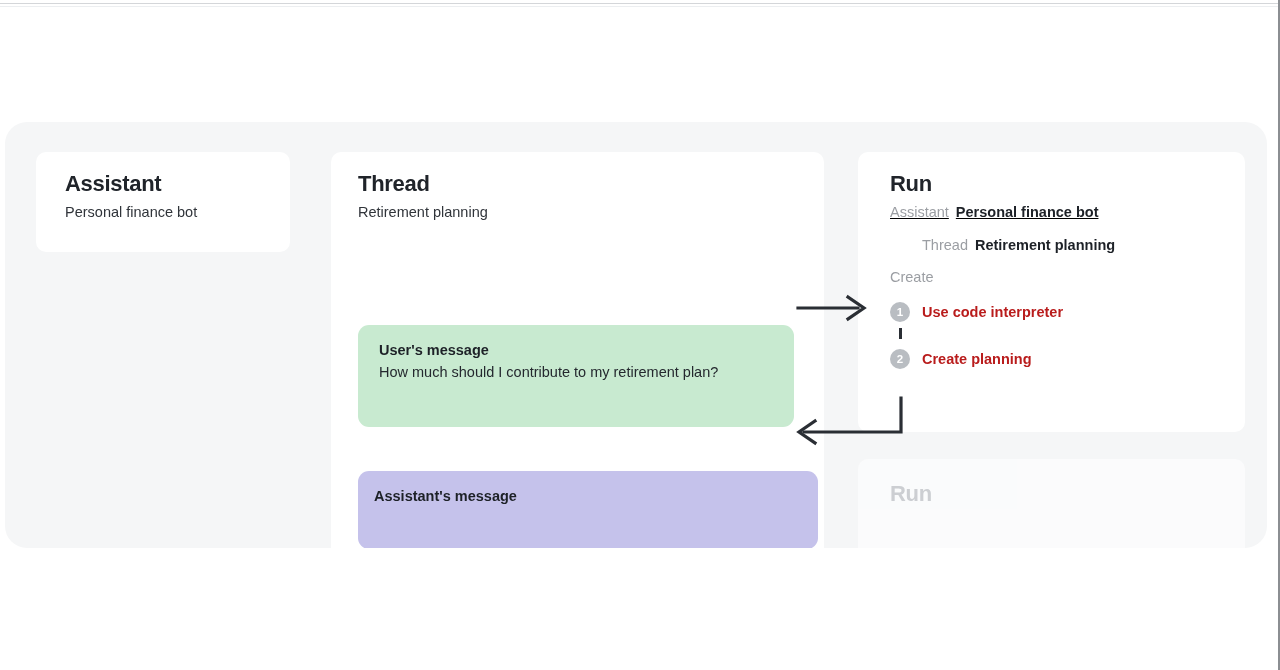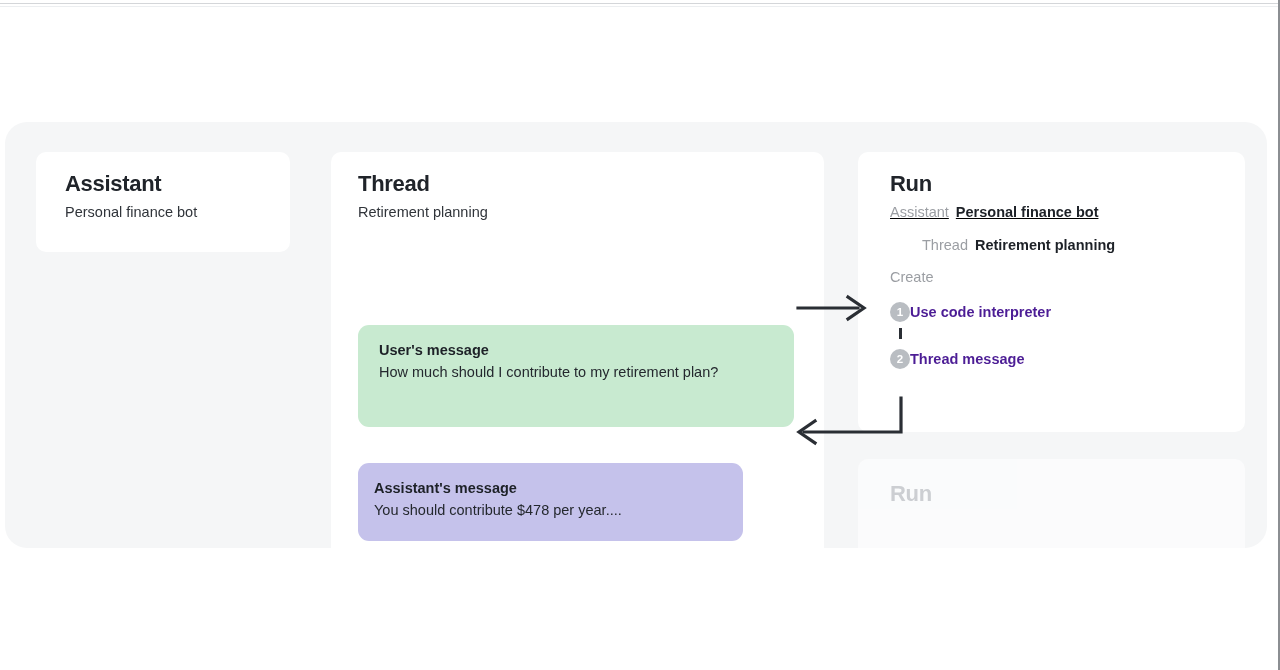--- a/index.html
+++ b/index.html
@@ -120,22 +120,22 @@
   }
   #user-bubble {
     left: 27px;   
     top: 133px;   
     width: 436px;
     height: 102px;
     background: #c8ead0;
   }
   #assistant-bubble {
     left: 27px;
-    top: 271px;   
-    width: 385px;
+    top: 279px;   
+    width: 460px;
     height: 78px;
     background: #c5c2eb;
     padding-left: 16px;
   }
 
   
   #run-card {
     left: 853px;    
     top: 30px;
     width: 387px;
@@ -183,23 +183,24 @@
     border-radius: 50%;
     background: #b9bdc2;
     color: #ffffff;
     font-size: 11.5px;
     font-weight: bold;
     line-height: 20px;
     text-align: center;
     flex: 0 0 auto;
   }
   .step-label {
-    font-size: 14.5px;
-    font-weight: bold;
-    color: #4c1d95;
+    margin-left: 12px;
+    font-size: 14.5px;
+    font-weight: bold;
+    color: #b91c1c;
   }
   #step-connector {
     position: absolute;
     left: 41px;
     top: 176px;
     width: 2.5px;
     height: 11px;
     background: #2a2e34;
   }
 
@@ -257,21 +258,20 @@
     <div class="card-title">Thread</div>
     <div class="card-sub">Retirement planning</div>
 
     <div class="bubble" id="user-bubble">
       <div class="bub-title">User's message</div>
       <div class="bub-body">How much should I contribute to my retirement plan?</div>
     </div>
 
     <div class="bubble" id="assistant-bubble">
       <div class="bub-title">Assistant's message</div>
-      <div class="bub-body">You should contribute $478 per year....</div>
     </div>
   </div>
 
   <div class="card" id="run-card">
     <div class="card-title">Run</div>
 
     <div class="meta-row" id="meta-assistant">
       <span class="meta-label">Assistant</span><span class="meta-value">Personal finance bot</span>
     </div>
 
@@ -285,21 +285,21 @@
 
     <div class="step-row" id="step-1">
       <span class="step-badge">1</span>
       <span class="step-label">Use code interpreter</span>
     </div>
 
     <div id="step-connector"></div>
 
     <div class="step-row" id="step-2">
       <span class="step-badge">2</span>
-      <span class="step-label">Thread message</span>
+      <span class="step-label">Create planning</span>
     </div>
   </div>
 
   <div class="card" id="run-card-faded">
     <div class="card-title">Run</div>
   </div>
 
 </div>
 
 <div id="arrow-forward">

